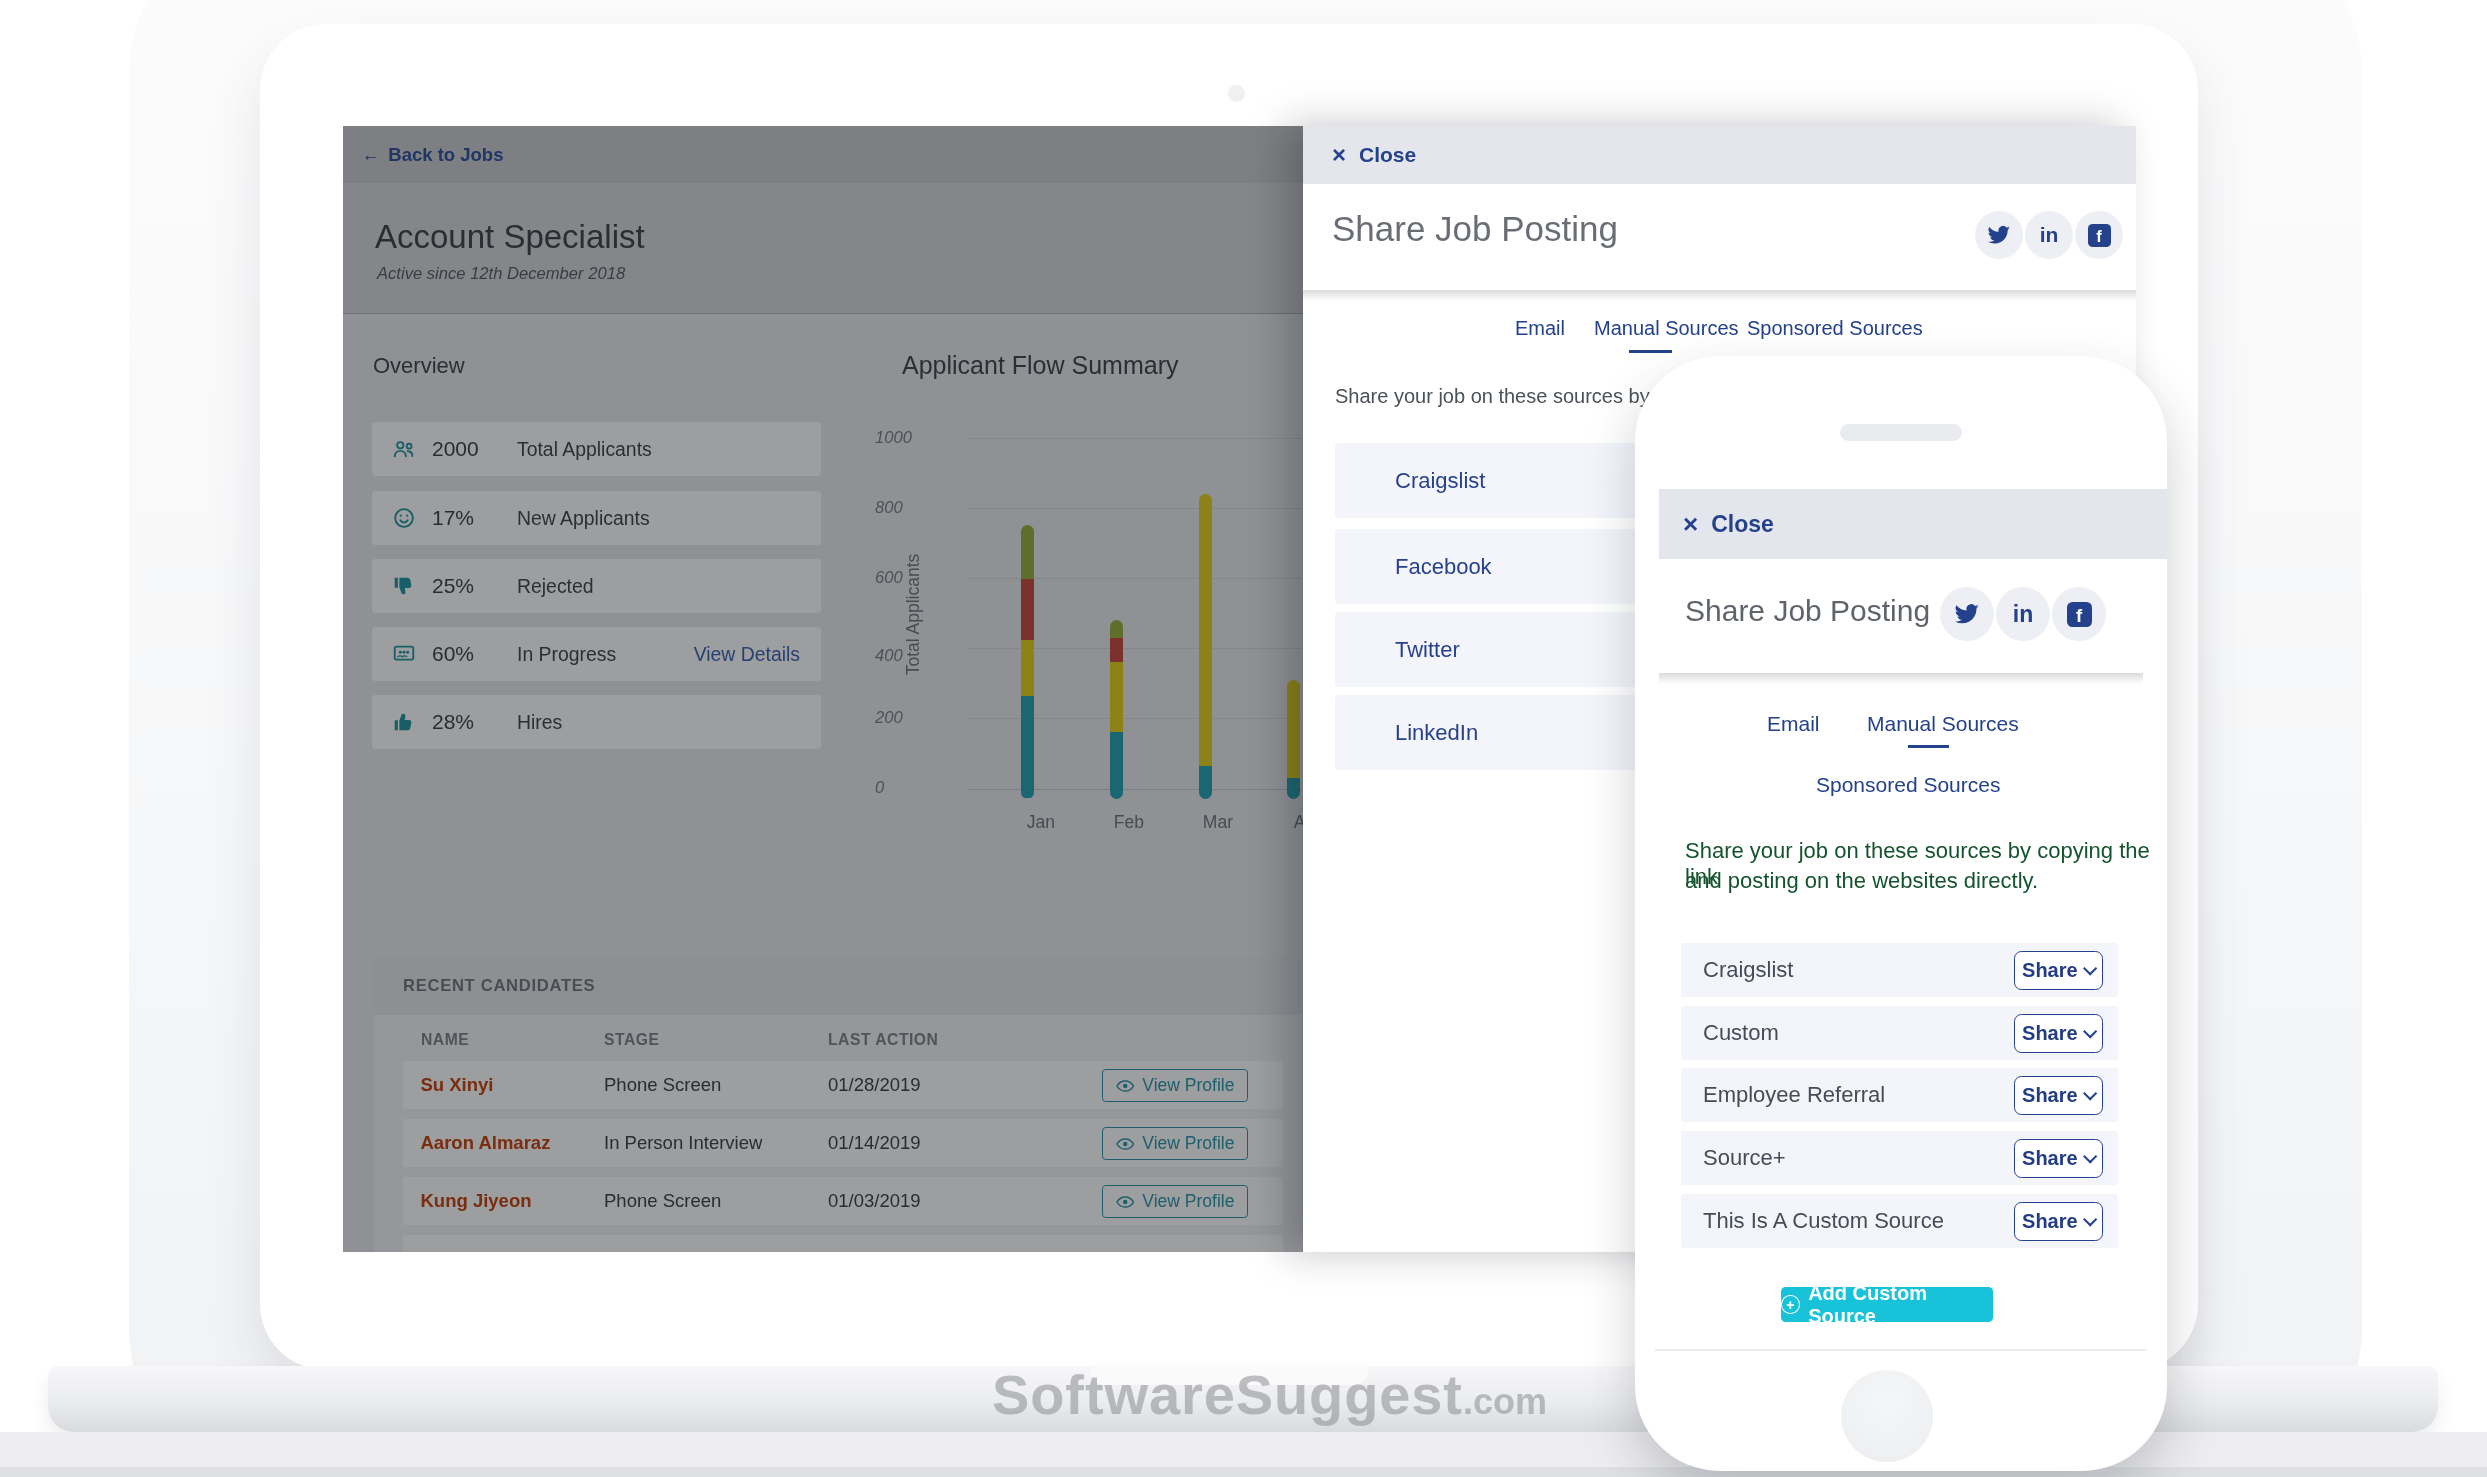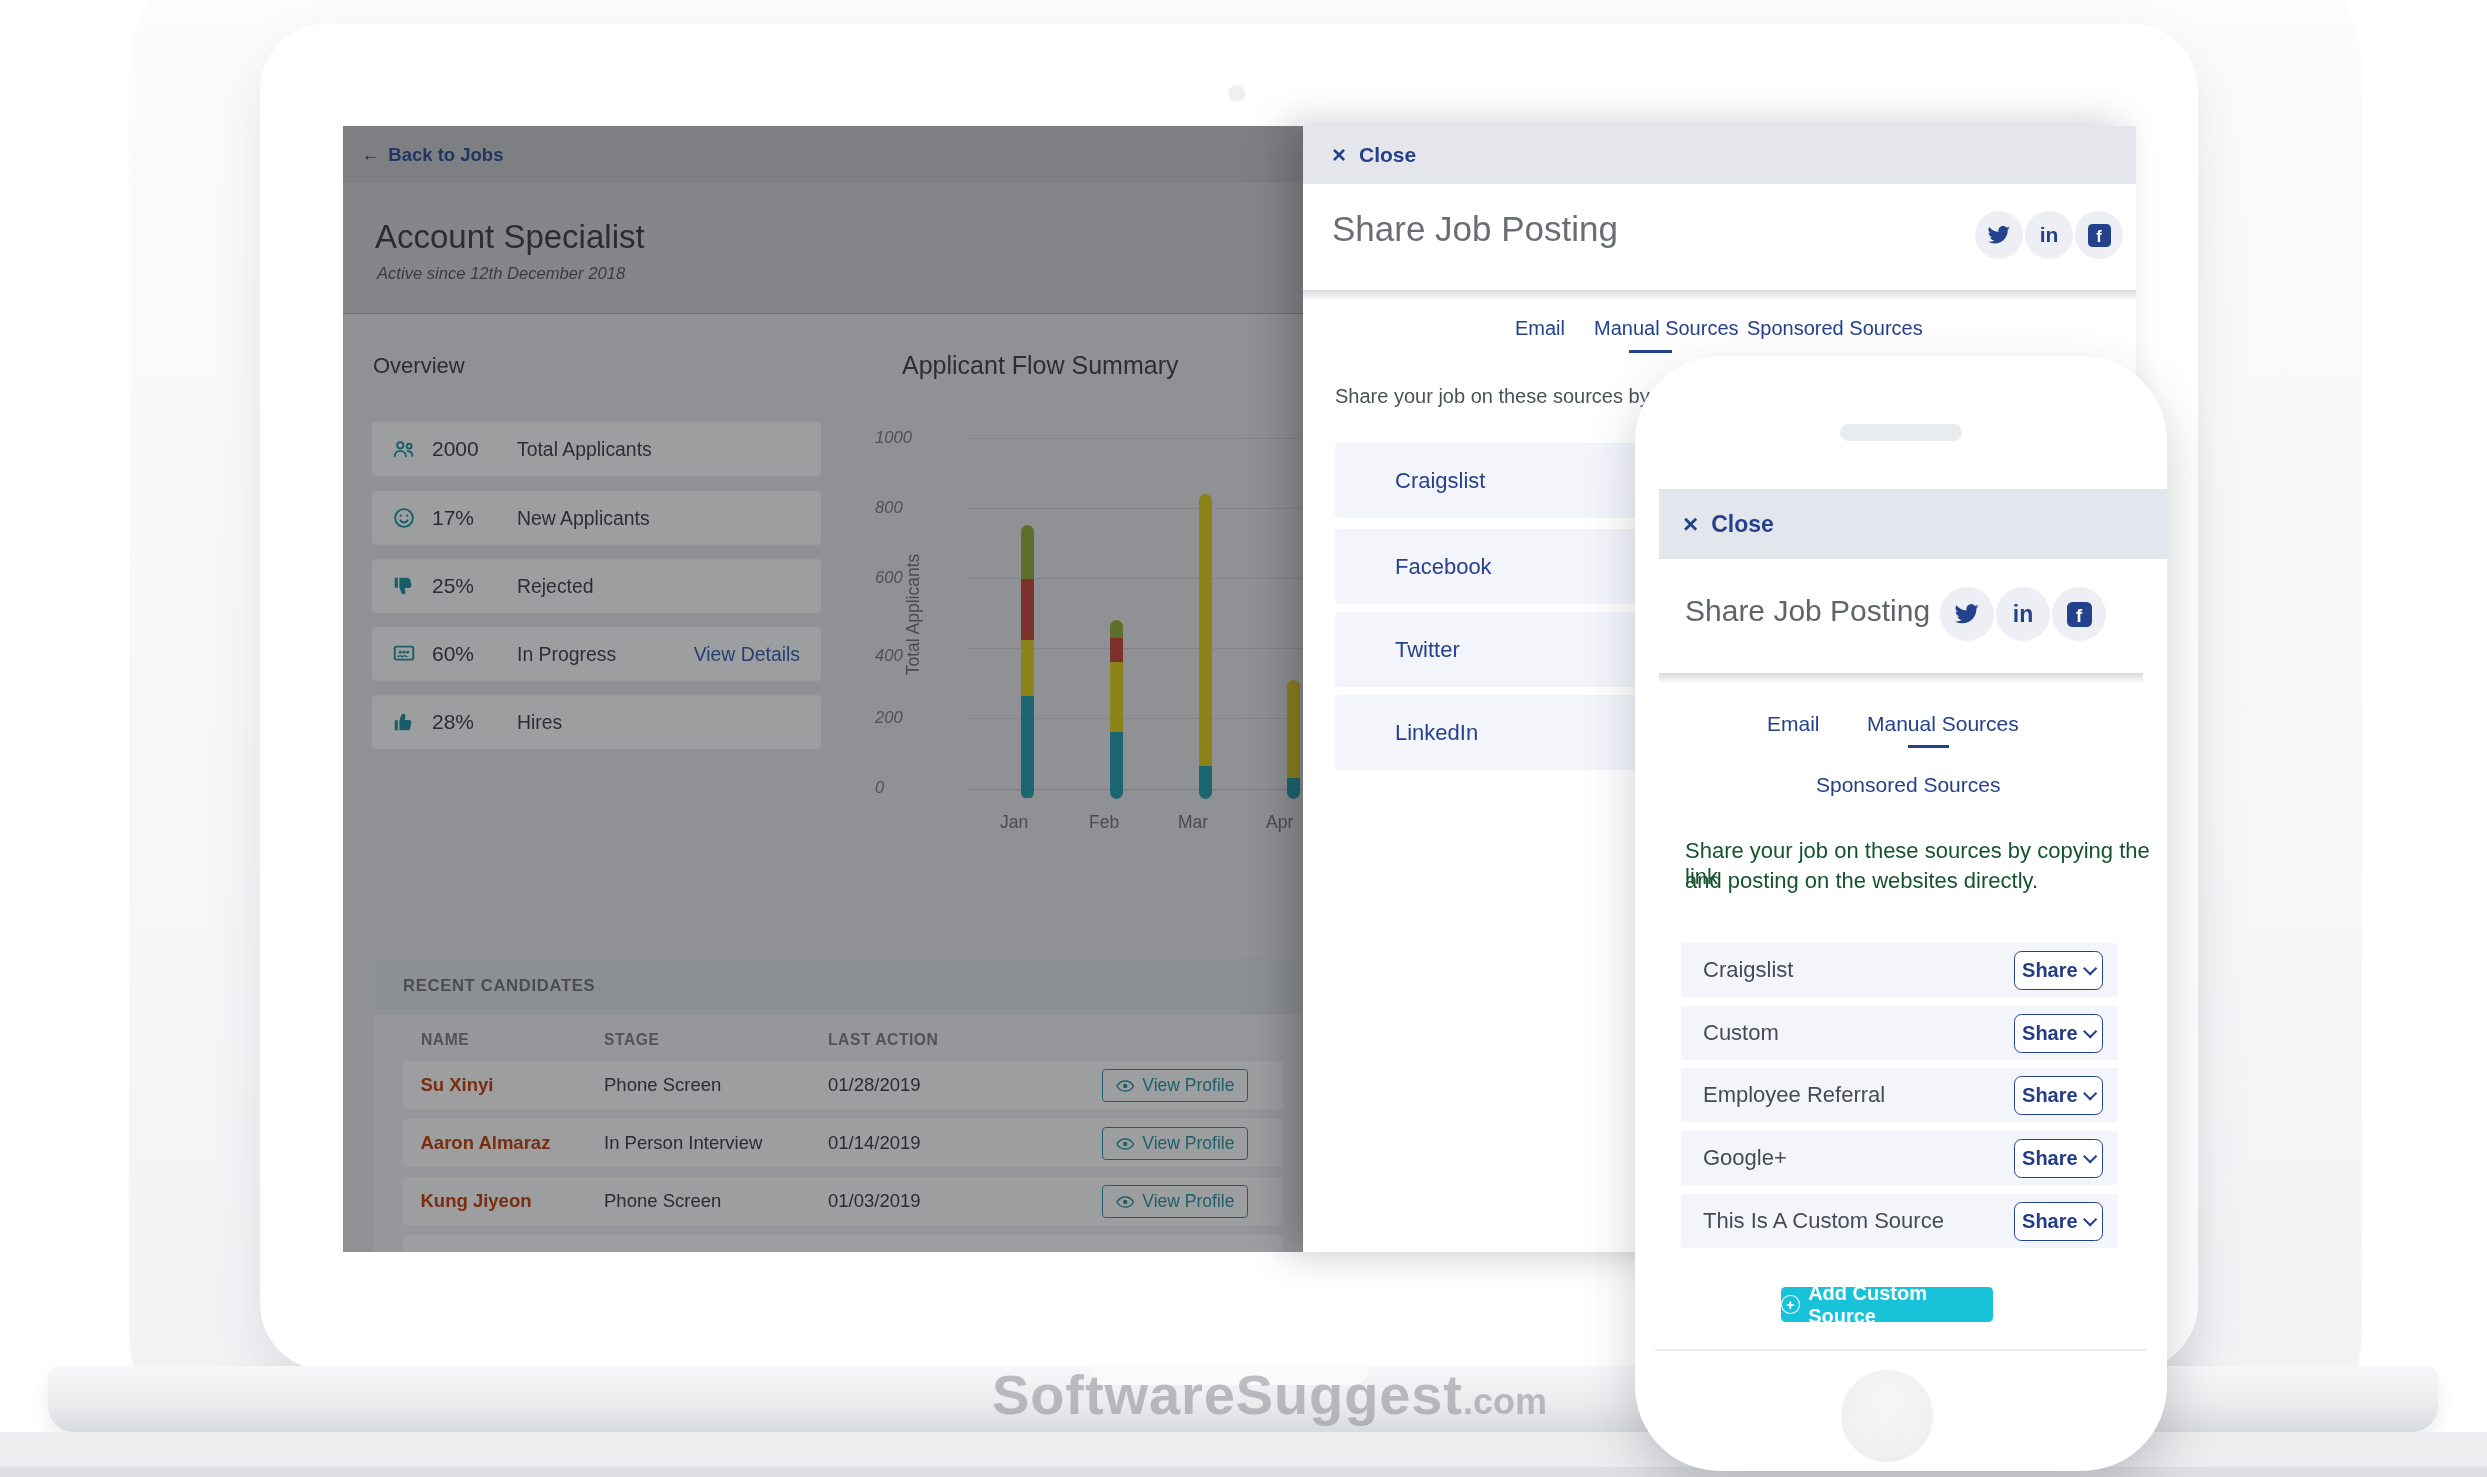--- a/index.html
+++ b/index.html
@@ -34,21 +34,21 @@
   .stat-row .sicon{position:absolute;left:19.4px;top:14px;width:26px;height:26px;}
   .stat-row .sval{position:absolute;left:60px;top:0;width:74px;height:54px;line-height:54px;font-size:21px;font-weight:500;color:#3b3e44;}
   .stat-row .slab{position:absolute;left:145px;top:0;height:54px;line-height:54px;font-size:19.4px;color:#3f434a;}
   .stat-row .slink{position:absolute;right:21px;top:0;height:54px;line-height:54px;font-size:19.4px;font-weight:500;color:#3a5fae;}
   
   #chart-title{left:559px;top:225px;font-size:25px;color:#3f434a;}
   #chart-ylabel{left:478px;top:478px;width:185px;text-align:center;font-size:17.5px;color:#6e737b;transform:rotate(-90deg);}
   .gridline{left:624px;width:336px;height:0.9px;background:#d2d4d9;}
   .gridline.zero{background:#c4c6cb;}
   .ytick{left:532px;width:85px;text-align:left;font-size:16.6px;color:#787d85;font-style:italic;}
-  .xtick{top:686px;width:55px;text-align:left;font-size:17.5px;color:#6e737b;}
+  .xtick{top:686px;width:55px;text-align:right;font-size:17.5px;color:#6e737b;}
   .bar{position:absolute;width:13px;border-radius:6.5px;overflow:hidden;display:flex;flex-direction:column;}
   
   #cand-strip{left:31px;top:831px;width:928px;height:58px;background:#e2e4e8;}
   #cand-heading{left:60px;top:850px;font-size:16.6px;font-weight:700;letter-spacing:0.7px;color:#70747b;}
   #cand-table{left:31px;top:889px;width:928px;height:237px;background:#eef0f3;}
   .cand-col{top:905px;font-size:15.7px;font-weight:700;letter-spacing:0.5px;color:#7c8088;}
   .cand-row{left:60px;width:880px;height:48px;border-radius:2.8px;background:#fbfcfe;}
   .cand-row .cname{position:absolute;left:17.5px;height:48px;line-height:48px;font-size:18.5px;font-weight:700;color:#c2410c;}
   .cand-row .cstage{position:absolute;left:201px;height:48px;line-height:48px;font-size:18.5px;color:#3b3e43;}
   .cand-row .cdate{position:absolute;left:425px;height:48px;line-height:48px;font-size:18.5px;color:#3b3e43;}
@@ -348,21 +348,21 @@
       </span>
   </div>
   <div class="abs prow" style="top:712px">
     <span class="plabel">Employee Referral</span>
     <span class="share-btn">
         <span>Share</span>
         <span class="chev"></span>
       </span>
   </div>
   <div class="abs prow" style="top:775px">
-    <span class="plabel">Google+</span>
+    <span class="plabel">Source+</span>
     <span class="share-btn">
         <span>Share</span>
         <span class="chev"></span>
       </span>
   </div>
   <div class="abs prow" style="top:838px">
     <span class="plabel">This Is A Custom Source</span>
     <span class="share-btn">
         <span>Share</span>
         <span class="chev"></span>

